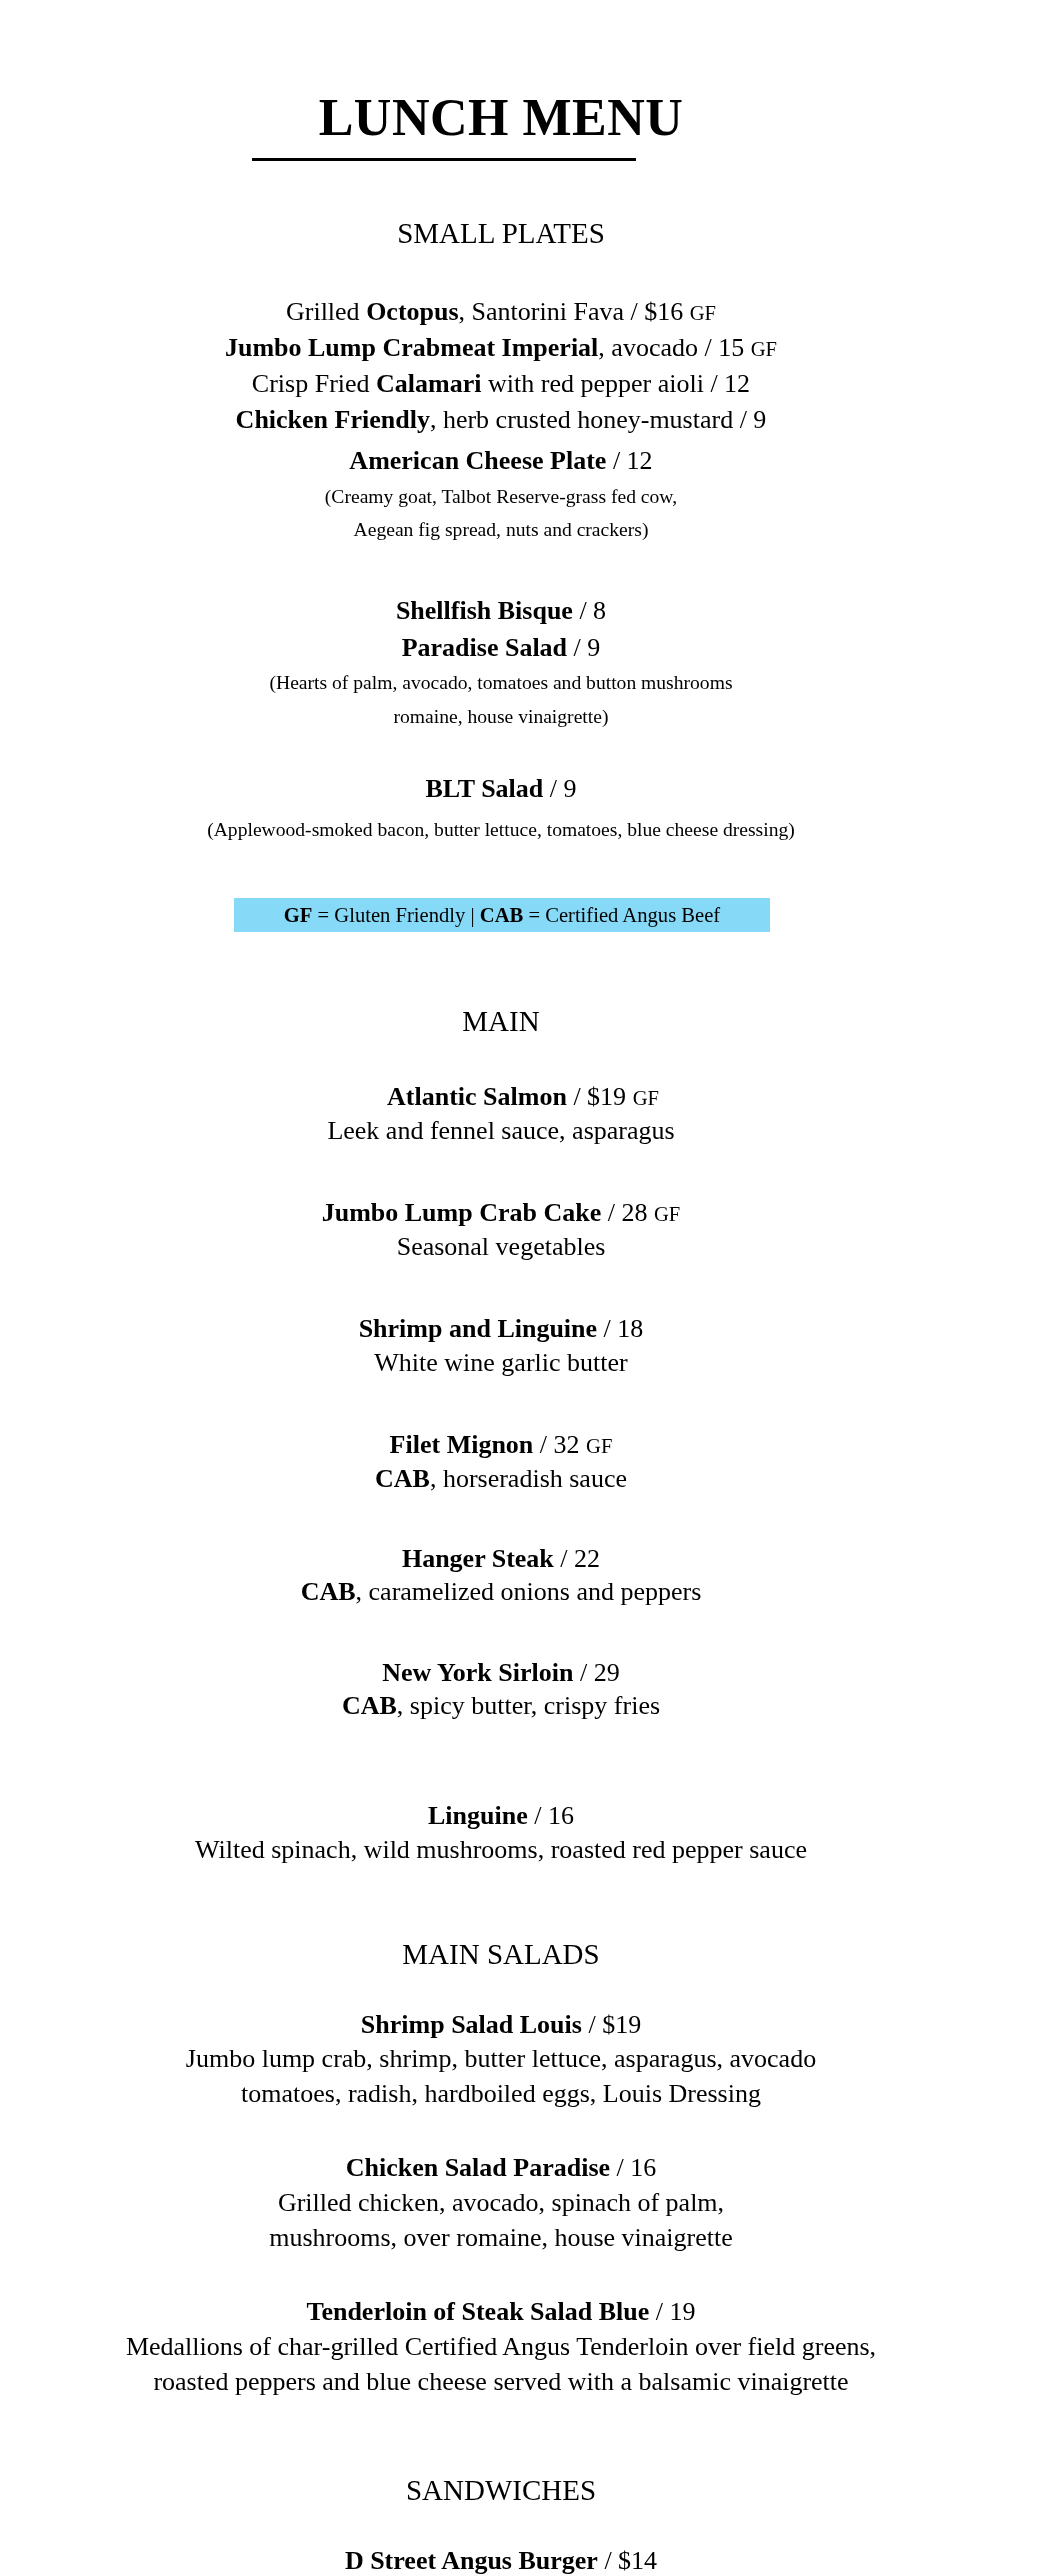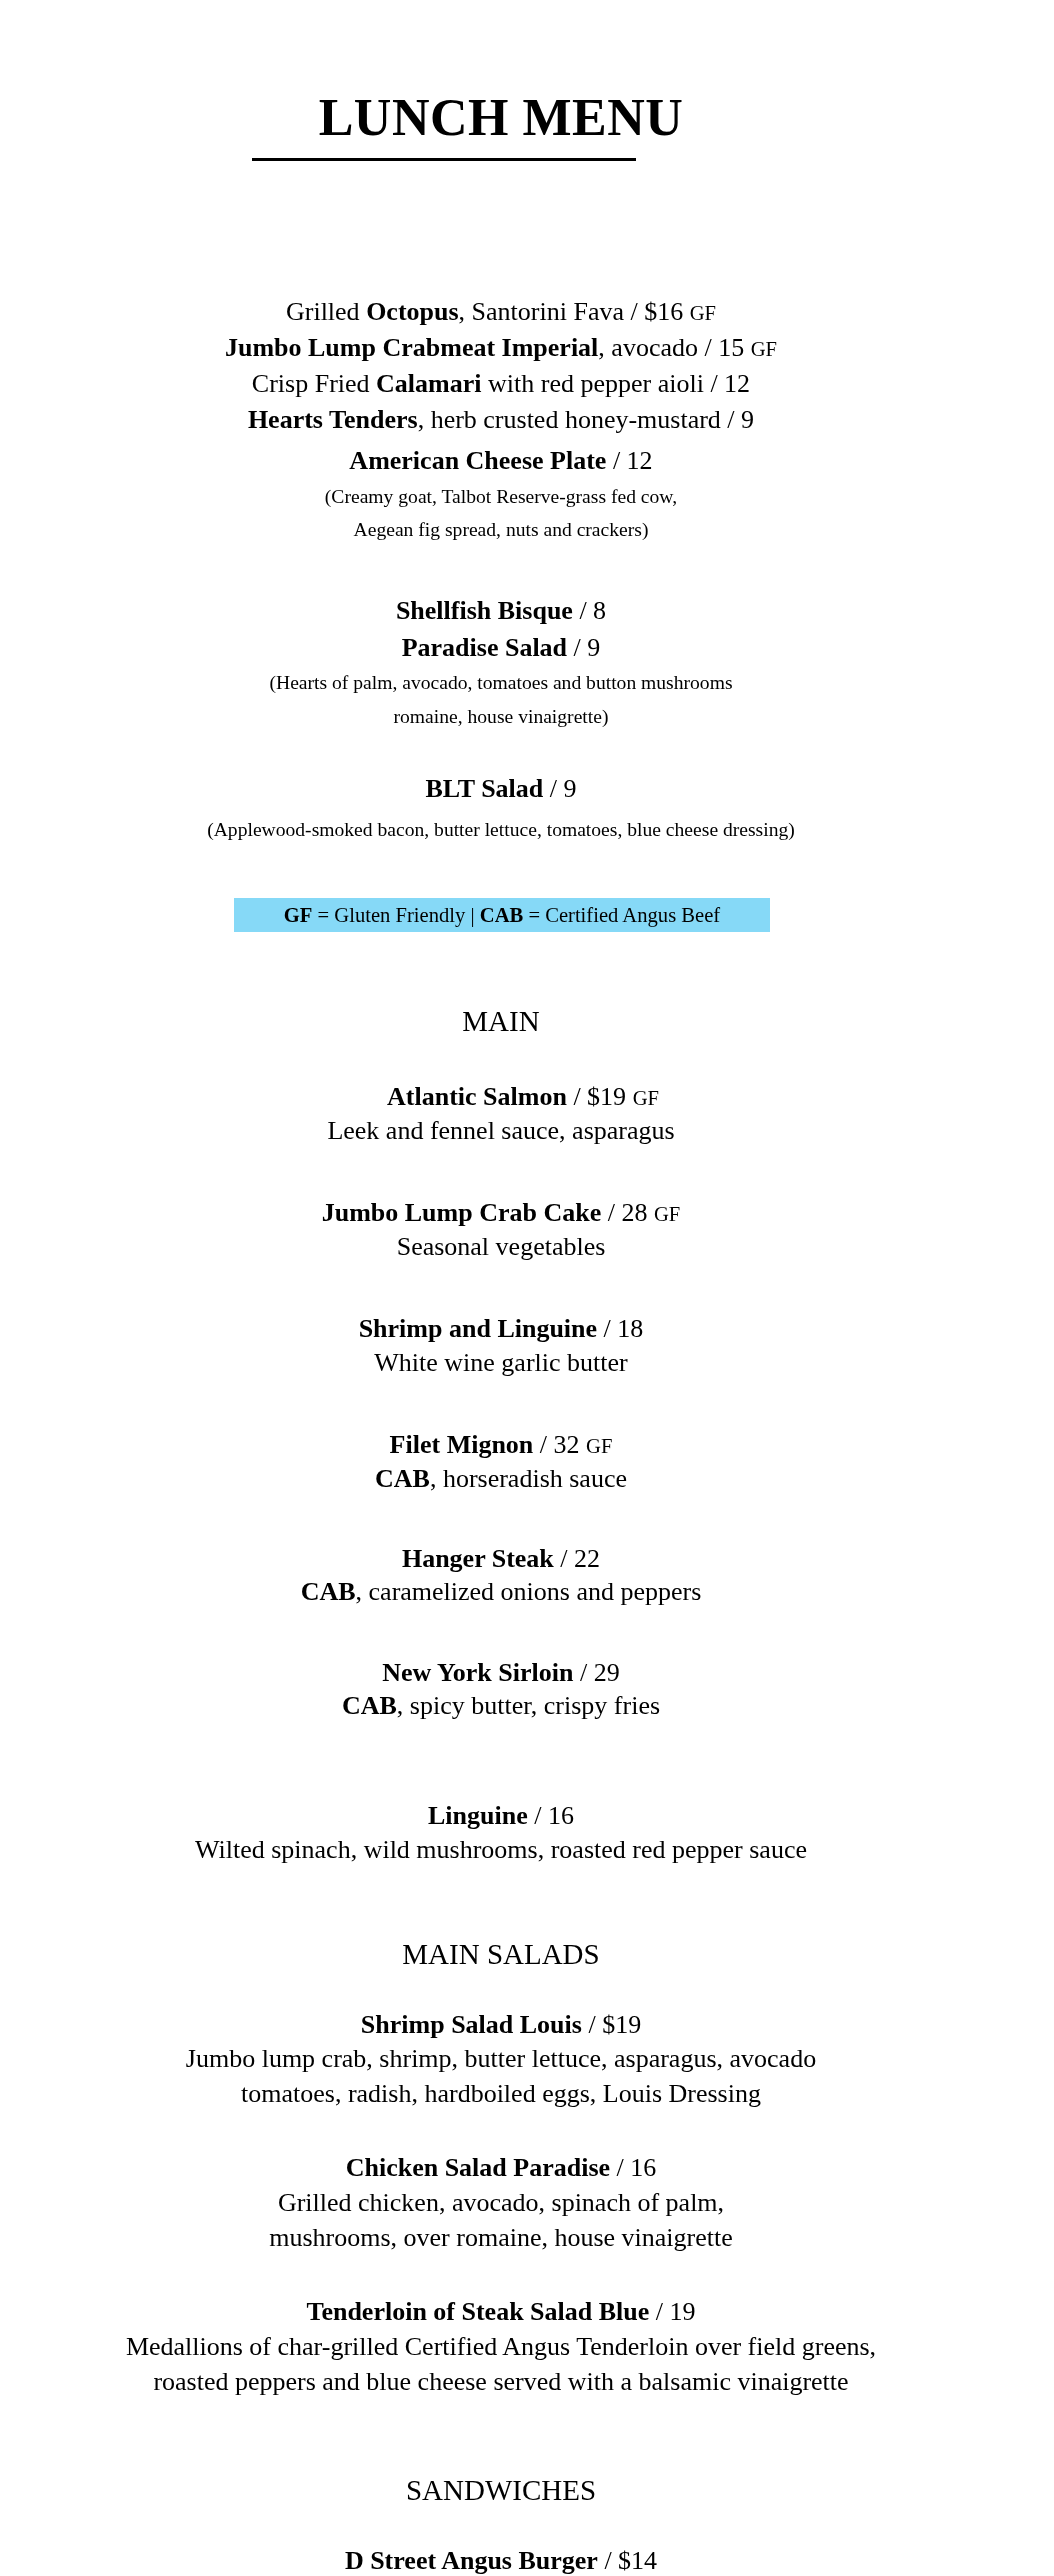--- a/index.html
+++ b/index.html
@@ -62,25 +62,26 @@
   }
 </style>
 </head>
 <body>
 
 <div class="page">
 
   <div class="line title" style="top:92px;">LUNCH MENU</div>
   <div class="title-rule"></div>
 
+  <div class="line section" style="top:219px;">SMALL PLATES</div>
 
   <div class="line item" style="top:299px;text-align:center;"><span>Grilled </span><b>Octopus</b><span>, Santorini Fava / $16 </span><span class="tag">GF</span></div>
   <div class="line item" style="top:335px;"><span></span><b>Jumbo Lump Crabmeat Imperial</b><span>, avocado  / 15  </span><span class="tag">GF</span></div>
   <div class="line item" style="top:371px;"><span>Crisp Fried </span><b>Calamari</b><span> with red pepper aioli  /  12</span></div>
-  <div class="line item" style="top:407px;"><span></span><b>Hearts Tenders</b><span>, herb crusted honey-mustard  / 9</span></div>
+  <div class="line item" style="top:407px;"><span></span><b>Chicken Friendly</b><span>, herb crusted honey-mustard  / 9</span></div>
   <div class="line item" style="top:448px;"><span></span><b>American Cheese Plate</b><span>  / 12</span></div>
   <div class="line note" style="top:487px;">(Creamy goat, Talbot Reserve-grass fed cow,</div>
   <div class="line note" style="top:520px;">Aegean fig spread, nuts and crackers)</div>
 
   <div class="line item" style="top:598px;"><b>Shellfish Bisque</b><span>  /  8</span></div>
   <div class="line item" style="top:635px;"><b>Paradise Salad</b><span>  /  9</span></div>
   <div class="line note" style="top:673px;">(Hearts of palm, avocado, tomatoes and button mushrooms</div>
   <div class="line note" style="top:707px;">romaine, house vinaigrette)</div>
 
   <div class="line item" style="top:776px;"><b>BLT Salad</b><span>  /  9</span></div>

